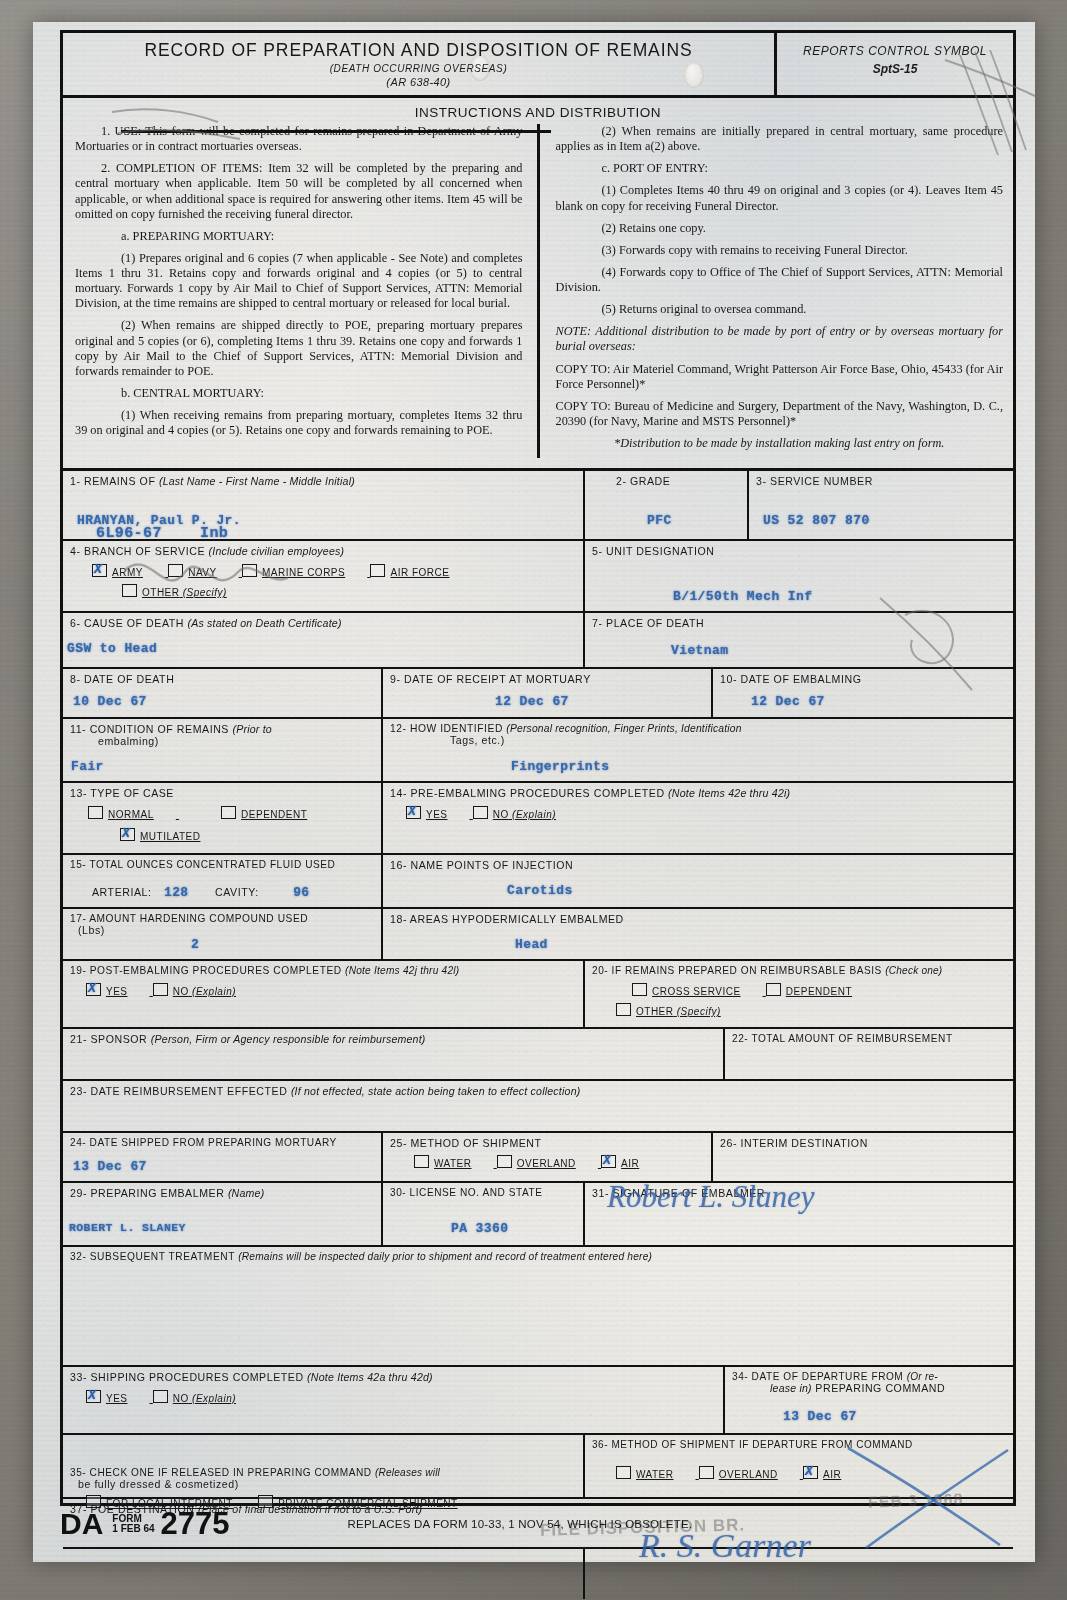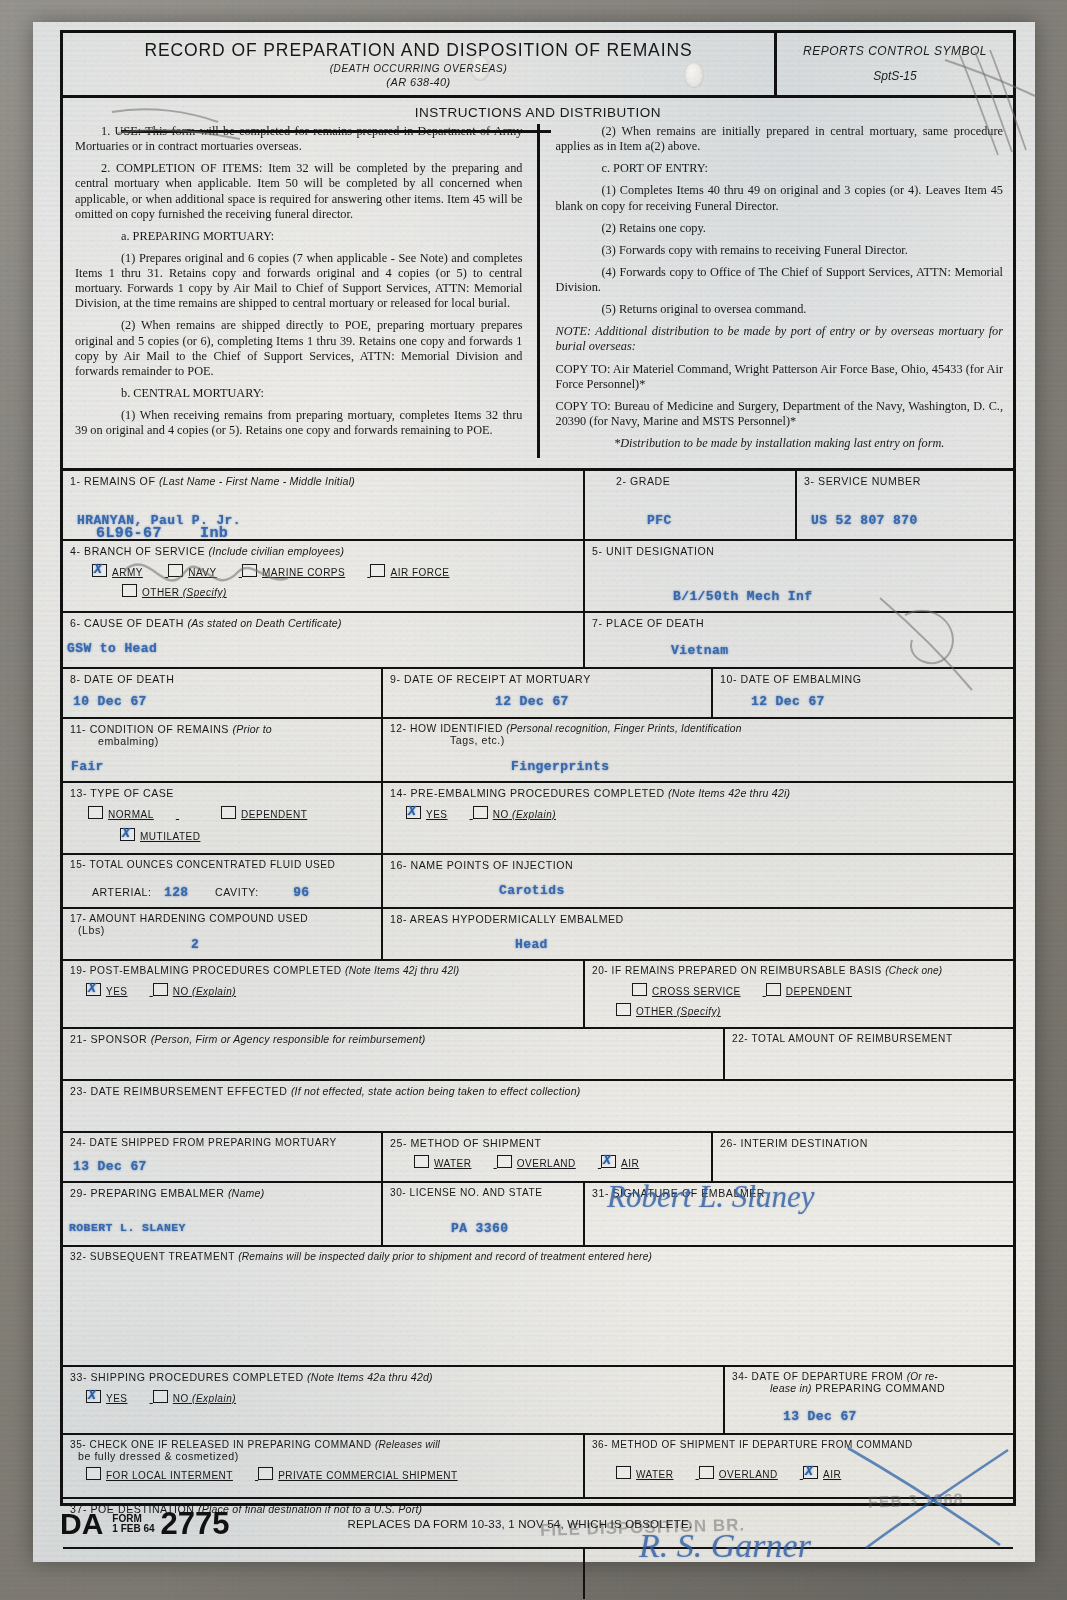--- a/index.html
+++ b/index.html
@@ -45,21 +45,21 @@
   }
 
   
   .hdr{display:flex;border-bottom:3px solid #111;height:62px;}
   .hdr-title{flex:1;text-align:center;padding-top:7px;position:relative;}
   .hdr-title .t1{font-size:17.5px;letter-spacing:.9px;color:#17181a;font-weight:400;}
   .hdr-title .t2{font-size:10px;font-style:italic;letter-spacing:.6px;margin-top:2px;color:#1b1c1e;}
   .hdr-title .t3{font-size:11px;font-style:italic;letter-spacing:.4px;margin-top:2px;color:#1b1c1e;}
   .hdr-rcs{width:236px;border-left:3px solid #111;text-align:center;padding-top:11px;}
   .hdr-rcs .r1{font-size:12px;font-style:italic;letter-spacing:.5px;color:#1b1c1e;}
-  .hdr-rcs .r2{font-size:12px;font-style:italic;margin-top:11px;color:#1b1c1e;}
+  .hdr-rcs .r2{font-size:12px;font-style:italic;margin-top:4px;color:#1b1c1e;font-weight:bold;}
 
   
   .instr-head{text-align:center;font-size:13.5px;letter-spacing:.5px;padding:7px 0 4px;color:#17181a;}
   .instr-wrap{display:flex;padding:0 10px 8px 12px;}
   .col{width:50%;font-family:"Liberation Serif",serif;font-size:12.3px;line-height:1.23;color:#17181a;text-align:justify;}
   .col.left{padding-right:14px;border-right:3px solid #111;}
   .col.right{padding-left:16px;}
   .col p{margin:0 0 7px 0;}
   .ind{text-indent:26px;}
   .ind2{text-indent:46px;}
@@ -175,21 +175,21 @@
     </div>
 
     <div class="grid" style="margin-top:2px;">
 
       <div class="row" style="height:68px;">
         <div class="cell" style="width:520px;">
           <div class="lbl"><span>1- REMAINS OF</span>
             <span class="par">(Last Name - First Name - Middle Initial)</span></div>
           <div class="val vpos" style="left:14px;top:42px;">HRANYAN, Paul P. Jr.</div>
         </div>
-        <div class="cell" style="width:212px;padding-left:31px;">
+        <div class="cell" style="width:164px;padding-left:31px;">
           <div class="lbl">2- GRADE</div>
           <div class="val vpos" style="left:62px;top:42px;">PFC</div>
         </div>
         <div class="cell" style="flex:1;">
           <div class="lbl">3- SERVICE NUMBER</div>
           <div class="val vpos" style="left:14px;top:42px;">US 52 807 870</div>
         </div>
       </div>
 
       <div class="row" style="height:70px;">
@@ -282,21 +282,21 @@
           <div class="lbl" style="font-size:10.1px;">15- TOTAL OUNCES CONCENTRATED FLUID USED</div>
           <div style="margin-top:12px;margin-left:22px;white-space:nowrap;">
             <span class="lbl">ARTERIAL:</span>
             <span class="val" style="margin:0 22px 0 8px;">128</span>
             <span class="lbl">CAVITY:</span>
             <span class="val" style="margin-left:30px;">96</span>
           </div>
         </div>
         <div class="cell" style="flex:1;">
           <div class="lbl">16- NAME POINTS OF INJECTION</div>
-          <div class="val vpos" style="left:116px;top:28px;">Carotids</div>
+          <div class="val vpos" style="left:124px;top:28px;">Carotids</div>
         </div>
       </div>
 
       <div class="row" style="height:50px;">
         <div class="cell" style="width:318px;">
           <div class="lbl" style="font-size:10.2px;">17- AMOUNT HARDENING COMPOUND USED</div>
           <div class="lbl par" style="margin-left:8px;">(Lbs)</div>
           <div class="val vpos" style="left:128px;top:28px;">2</div>
         </div>
         <div class="cell" style="flex:1;">
@@ -406,21 +406,21 @@
         <div class="cell" style="flex:1;">
           <div class="lbl wrap" style="font-size:10.1px;"><span>34- DATE OF DEPARTURE FROM</span>
             <span class="par">(Or re-</span></div>
           <div class="lbl" style="margin-left:38px;"><span class="par">lease in)</span>
             <span>PREPARING COMMAND</span></div>
           <div class="val vpos" style="left:58px;top:42px;">13 Dec 67</div>
         </div>
       </div>
 
       <div class="row" style="height:62px;">
-        <div class="cell" style="width:520px;">
+        <div class="cell" style="width:520px;margin-top:28px;">
           <div class="lbl wrap" style="font-size:10.1px;"><span>35- CHECK ONE IF RELEASED IN PREPARING COMMAND</span>
             <span class="par">(Releases will</span></div>
           <div class="lbl par" style="margin-left:8px;">be fully dressed &amp; cosmetized)</div>
           <div class="cbrow" style="margin-left:16px;margin-top:5px;">
             <span class="opt"><i class="cb"></i><span>FOR LOCAL INTERMENT</span></span>
             <span class="opt"><i class="cb"></i><span>PRIVATE COMMERCIAL SHIPMENT</span></span>
           </div>
         </div>
         <div class="cell" style="flex:1;">
           <div class="lbl" style="font-size:10px;">36- METHOD OF SHIPMENT IF DEPARTURE FROM COMMAND</div>

